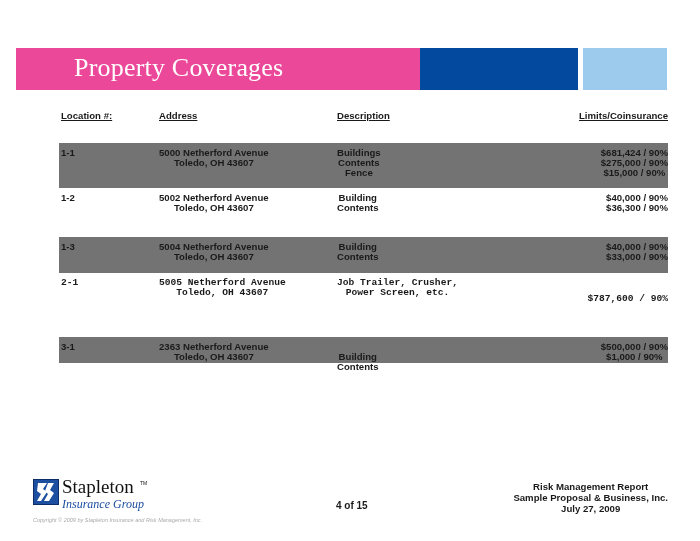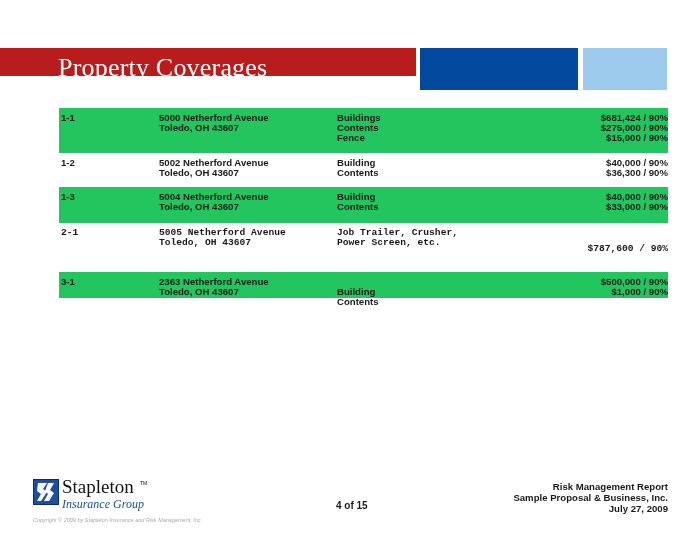--- a/index.html
+++ b/index.html
@@ -1,52 +1,58 @@
 <!DOCTYPE html>
 <html><head>
 <meta charset="utf-8">
 <style>
   html, body { margin:0; padding:0; background:#ffffff; }
   body { width:700px; height:541px; position:relative; overflow:hidden; font-family:"Liberation Sans", sans-serif; color:#1a1a1a; }
-  .banner { position:absolute; top:48px; left:0; width:416px; height:28px; background:#b91c1c; }
+  .banner { position:absolute; top:48px; left:16px; width:416px; height:42px; background:#ec4899; }
   .banner-title { position:absolute; left:58px; top:5px; font-family:"Liberation Serif", serif; font-size:26px; color:#ffffff; letter-spacing:0.2px; }
   .block-mid { position:absolute; top:48px; left:420px; width:158px; height:42px; background:#034a9e; }
   .block-light { position:absolute; top:48px; left:583px; width:84px; height:42px; background:#9dcbee; }
 
   .table { position:absolute; top:108px; left:59px; width:609px; font-size:9.6px; font-weight:bold; }
   .hdr { position:relative; height:20px; }
   .hdr span { position:absolute; top:2px; text-decoration:underline; font-weight:bold; }
   .row { position:relative; }
-  .row.shaded { background:#22c55e; }
+  .row.shaded { background:#737373;margin-top:15px; }
   .cell { position:absolute; line-height:10px; }
   .c-loc { left:2px; }
   .c-addr { left:100px; }
   .c-desc { left:278px; }
   .c-lim { right:0px; text-align:right; }
-  .line { display:block; white-space:nowrap; }
+  .line { display:block; white-space:nowrap;text-align:center; }
 
   .footer-logo { position:absolute; left:33px; top:479px; width:26px; height:26px; background:#1c4fa0; border:1px solid #0d2d6a; box-sizing:border-box; }
   .footer-logo svg { position:absolute; left:0; top:0; }
   .logo-name { position:absolute; left:62px; top:476px; font-family:"Liberation Serif", serif; font-size:19px; color:#111; }
   .logo-tm { position:absolute; left:140px; top:480px; font-size:5px; color:#111; }
   .logo-sub { position:absolute; left:62px; top:497px; font-family:"Liberation Serif", serif; font-style:italic; font-size:12px; color:#1c4fa0; }
   .copyright { position:absolute; left:33px; top:517px; font-size:5.5px; font-style:italic; color:#aaaaaa; }
   .page-num { position:absolute; left:336px; top:500px; font-size:10px; font-weight:bold; color:#1a1a1a; }
   .report-info { position:absolute; right:32px; top:481px; text-align:right; font-size:9.6px; font-weight:bold; line-height:11px; color:#1a1a1a; }
 </style>
 </head>
 <body>
 
 <div class="banner">
   <div class="banner-title">Property Coverages</div>
 </div>
 <div class="block-mid"></div>
 <div class="block-light"></div>
 
 <div class="table">
+  <div class="hdr">
+    <span class="c-loc">Location #:</span>
+    <span class="c-addr">Address</span>
+    <span class="c-desc">Description</span>
+    <span class="c-lim">Limits/Coinsurance</span>
+  </div>
 
   <div class="row shaded" style="height:45px;">
     <div class="cell c-loc" style="top:23px;transform:translateY(-18px);">1-1</div>
     <div class="cell c-addr" style="top:5px;">
       <span class="line">5000 Netherford Avenue</span>
       <span class="line">Toledo, OH 43607</span>
     </div>
     <div class="cell c-desc" style="top:5px;">
       <span class="line">Buildings</span>
       <span class="line">Contents</span>

